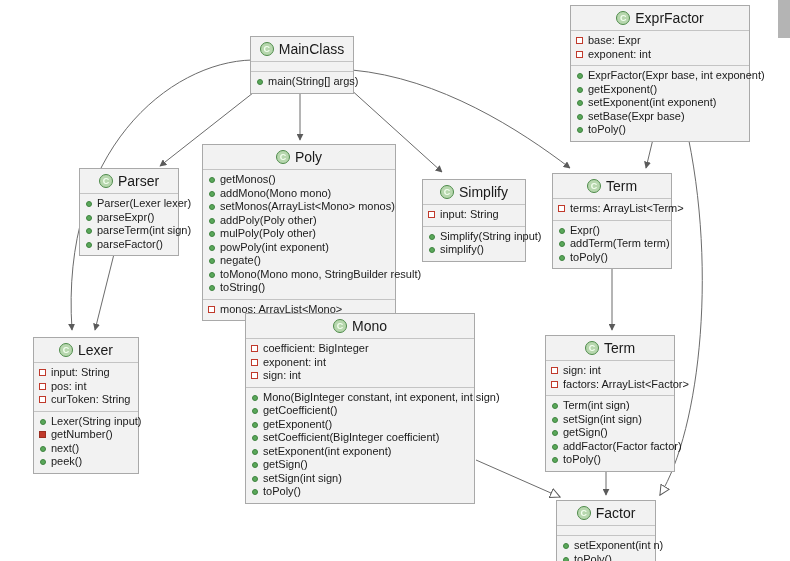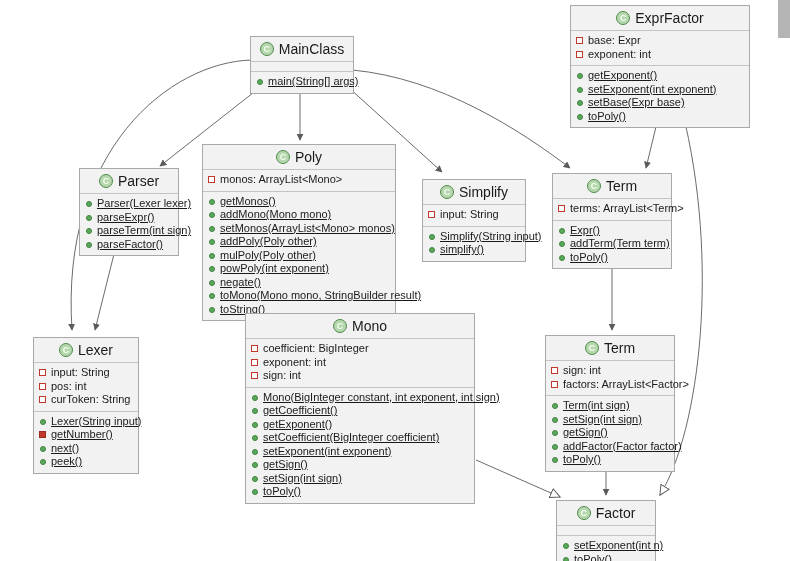--- a/index.html
+++ b/index.html
@@ -24,21 +24,21 @@
     padding:4px 6px 4px 6px;
     background:#f2f2f2;
     border-bottom:1px solid #c4c4c4;
   }
   .cls-title{font-size:14px;color:#1a1a1a;white-space:nowrap;}
   .cls-section{
     padding:3px 5px 4px 5px;
     border-bottom:1px solid #c4c4c4;
     background:#f2f2f2;
   }
-  .cls-section:last-child{border-bottom:none;text-decoration:underline;}
+  .cls-section:last-child{border-bottom:none;}
   .cls-section.empty{height:9px;padding:0;}
   .member{
     display:flex;align-items:flex-start;gap:5px;
     line-height:13.5px;white-space:nowrap;
     padding:0;
   }
   .member-label{font-size:11px;color:#1a1a1a;}
 
   
   .icon-class{
@@ -126,20 +126,24 @@
             <span class="member-label">base: Expr</span>
           </div>
           <div class="member">
             <span class="icon-field"></span>
             <span class="member-label">exponent: int</span>
           </div>
         </div>
         <div class="cls-section">
           <div class="member">
             <span class="icon-method"></span>
+            <span class="member-label">ExprFactor(Expr base, int exponent)</span>
+          </div>
+          <div class="member">
+            <span class="icon-method"></span>
             <span class="member-label">getExponent()</span>
           </div>
           <div class="member">
             <span class="icon-method"></span>
             <span class="member-label">setExponent(int exponent)</span>
           </div>
           <div class="member">
             <span class="icon-method"></span>
             <span class="member-label">setBase(Expr base)</span>
           </div>
@@ -149,60 +153,60 @@
           </div>
         </div>
       </div>
       <div class="uml-class" style="left: 202px; top: 144px; width: 194px;">
         <div class="cls-header">
           <span class="icon-class">C</span>
           <span class="cls-title">Poly</span>
         </div>
         <div class="cls-section">
           <div class="member">
+            <span class="icon-method"></span>
+            <span class="member-label">getMonos()</span>
+          </div>
+          <div class="member">
+            <span class="icon-method"></span>
+            <span class="member-label">addMono(Mono mono)</span>
+          </div>
+          <div class="member">
+            <span class="icon-method"></span>
+            <span class="member-label">setMonos(ArrayList&lt;Mono&gt; monos)</span>
+          </div>
+          <div class="member">
+            <span class="icon-method"></span>
+            <span class="member-label">addPoly(Poly other)</span>
+          </div>
+          <div class="member">
+            <span class="icon-method"></span>
+            <span class="member-label">mulPoly(Poly other)</span>
+          </div>
+          <div class="member">
+            <span class="icon-method"></span>
+            <span class="member-label">powPoly(int exponent)</span>
+          </div>
+          <div class="member">
+            <span class="icon-method"></span>
+            <span class="member-label">negate()</span>
+          </div>
+          <div class="member">
+            <span class="icon-method"></span>
+            <span class="member-label">toMono(Mono mono, StringBuilder result)</span>
+          </div>
+          <div class="member">
+            <span class="icon-method"></span>
+            <span class="member-label">toString()</span>
+          </div>
+        </div>
+        <div class="cls-section">
+          <div class="member">
             <span class="icon-field"></span>
             <span class="member-label">monos: ArrayList&lt;Mono&gt;</span>
-          </div>
-        </div>
-        <div class="cls-section">
-          <div class="member">
-            <span class="icon-method"></span>
-            <span class="member-label">getMonos()</span>
-          </div>
-          <div class="member">
-            <span class="icon-method"></span>
-            <span class="member-label">addMono(Mono mono)</span>
-          </div>
-          <div class="member">
-            <span class="icon-method"></span>
-            <span class="member-label">setMonos(ArrayList&lt;Mono&gt; monos)</span>
-          </div>
-          <div class="member">
-            <span class="icon-method"></span>
-            <span class="member-label">addPoly(Poly other)</span>
-          </div>
-          <div class="member">
-            <span class="icon-method"></span>
-            <span class="member-label">mulPoly(Poly other)</span>
-          </div>
-          <div class="member">
-            <span class="icon-method"></span>
-            <span class="member-label">powPoly(int exponent)</span>
-          </div>
-          <div class="member">
-            <span class="icon-method"></span>
-            <span class="member-label">negate()</span>
-          </div>
-          <div class="member">
-            <span class="icon-method"></span>
-            <span class="member-label">toMono(Mono mono, StringBuilder result)</span>
-          </div>
-          <div class="member">
-            <span class="icon-method"></span>
-            <span class="member-label">toString()</span>
           </div>
         </div>
       </div>
       <div class="uml-class" style="left: 79px; top: 168px; width: 100px;">
         <div class="cls-header">
           <span class="icon-class">C</span>
           <span class="cls-title">Parser</span>
         </div>
         <div class="cls-section">
           <div class="member">

